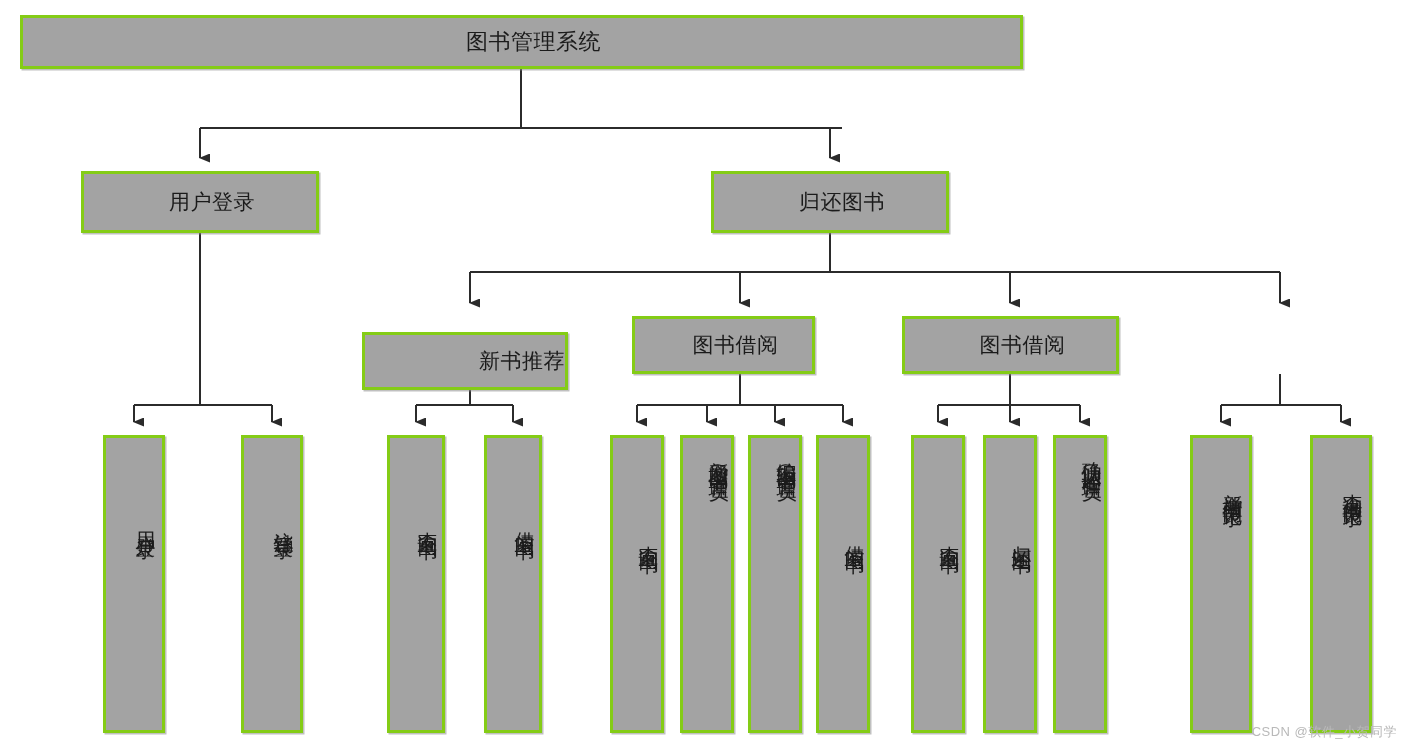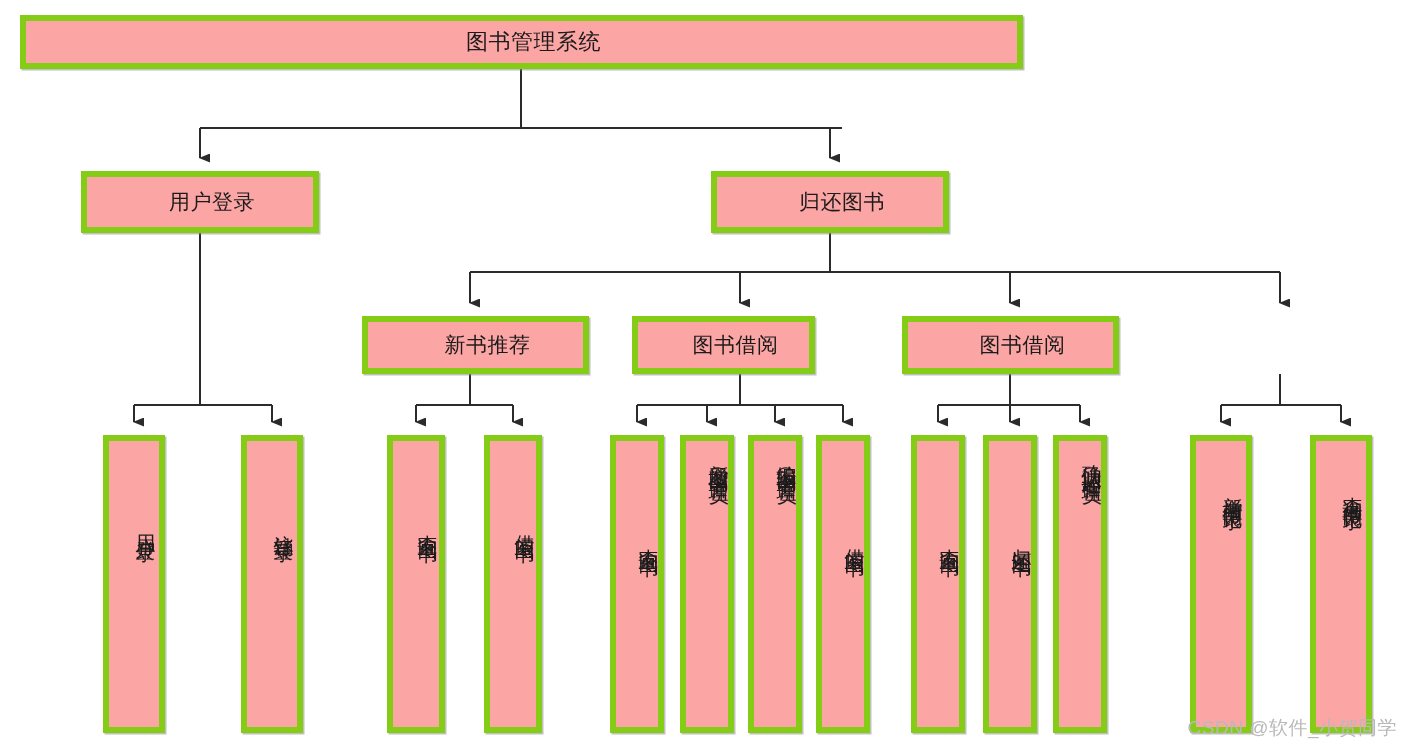--- a/index.html
+++ b/index.html
@@ -20,22 +20,22 @@
   #diagram-svg {
     position: absolute;
     left: 0;
     top: 0;
     width: 1405px;
     height: 747px;
   }
   .node-box {
     position: absolute;
     box-sizing: border-box;
-    background: #fca5a5;
-    border: 6px solid #84cc16;
+    background: #a3a3a3;
+    border: 3px solid #84cc16;
     box-shadow: 1.5px 1.5px 0 0 rgba(140,140,140,0.55);
     display: flex;
     align-items: center;
     justify-content: center;
     padding-left: 24px;
   }
   .node-label {
     color: #1b1b1b;
     font-size: 21px;
     line-height: 1.15;
@@ -62,21 +62,21 @@
   }
   .leaf-mid .node-label  { margin-top: 78px; }
   .leaf-mid2 .node-label { margin-top: 92px; }
   .leaf-top .node-label  { margin-top: 8px; }
   .leaf-up .node-label   { margin-top: 40px; }
 
   #watermark {
     position: absolute;
     right: 8px;
     bottom: 6px;
-    font-size: 19px;
+    font-size: 13px;
     color: #b9b9b9;
     letter-spacing: 0.5px;
     white-space: nowrap;
     pointer-events: none;
   }
 </style>
 </head>
 <body>
 
 <div id="canvas">
@@ -135,21 +135,21 @@
     <span class="node-label">图书管理系统</span>
   </div>
 
   <div class="node-box node-l2" style="left: 81px; top: 171px; width: 238px; height: 62px;">
     <span class="node-label">用户登录</span>
   </div>
   <div class="node-box node-l2" style="left: 711px; top: 171px; width: 238px; height: 62px;">
     <span class="node-label">归还图书</span>
   </div>
 
-  <div class="node-box node-l3" style="left: 362px; top: 316px; width: 227px; height: 58px;">
+  <div class="node-box node-l3" style="left: 362px; top: 332px; width: 206px; height: 58px; justify-content: flex-end;">
     <span class="node-label">新书推荐</span>
   </div>
   <div class="node-box node-l3" style="left: 632px; top: 316px; width: 183px; height: 58px;">
     <span class="node-label">图书借阅</span>
   </div>
   <div class="node-box node-l3" style="left: 902px; top: 316px; width: 217px; height: 58px;">
     <span class="node-label">图书借阅</span>
   </div>
 
   <div class="node-box node-leaf leaf-mid" style="left: 103px; top: 435px; width: 62px; height: 298px;">

